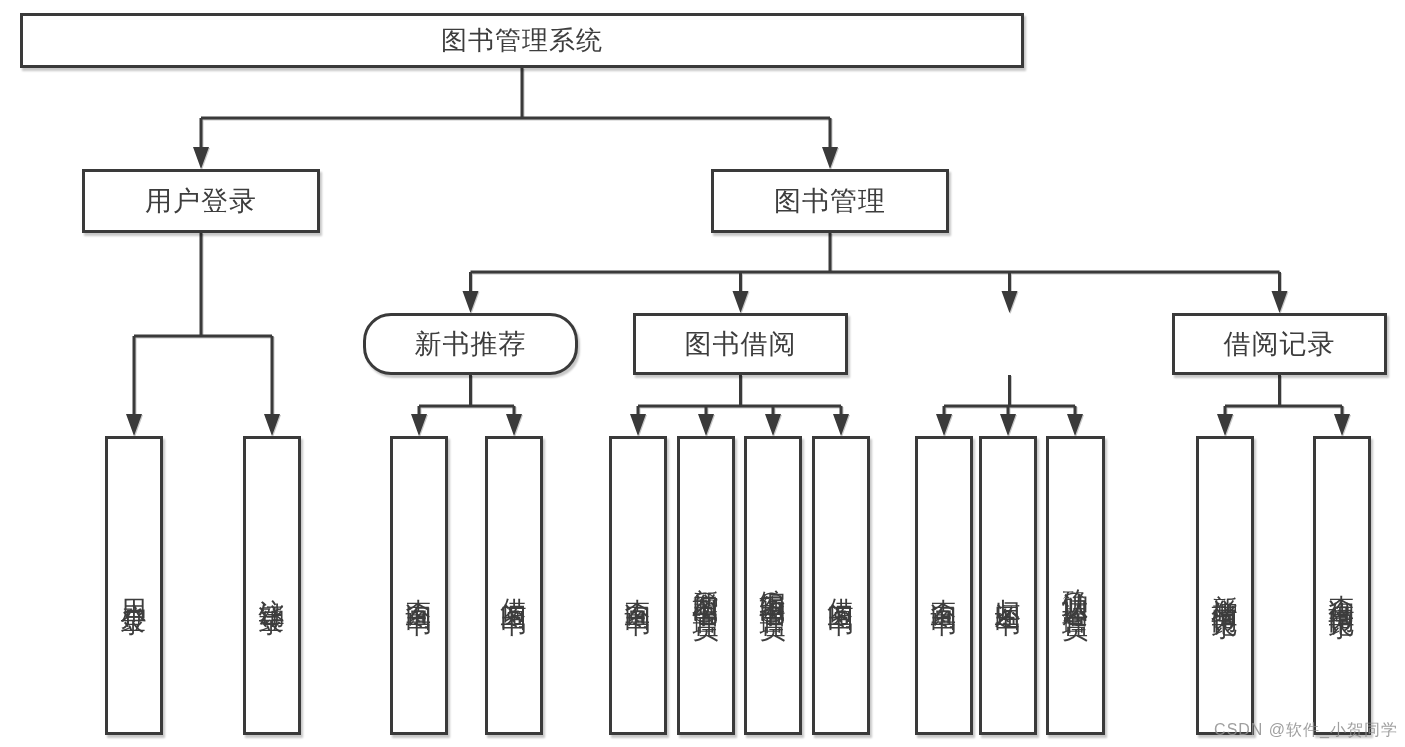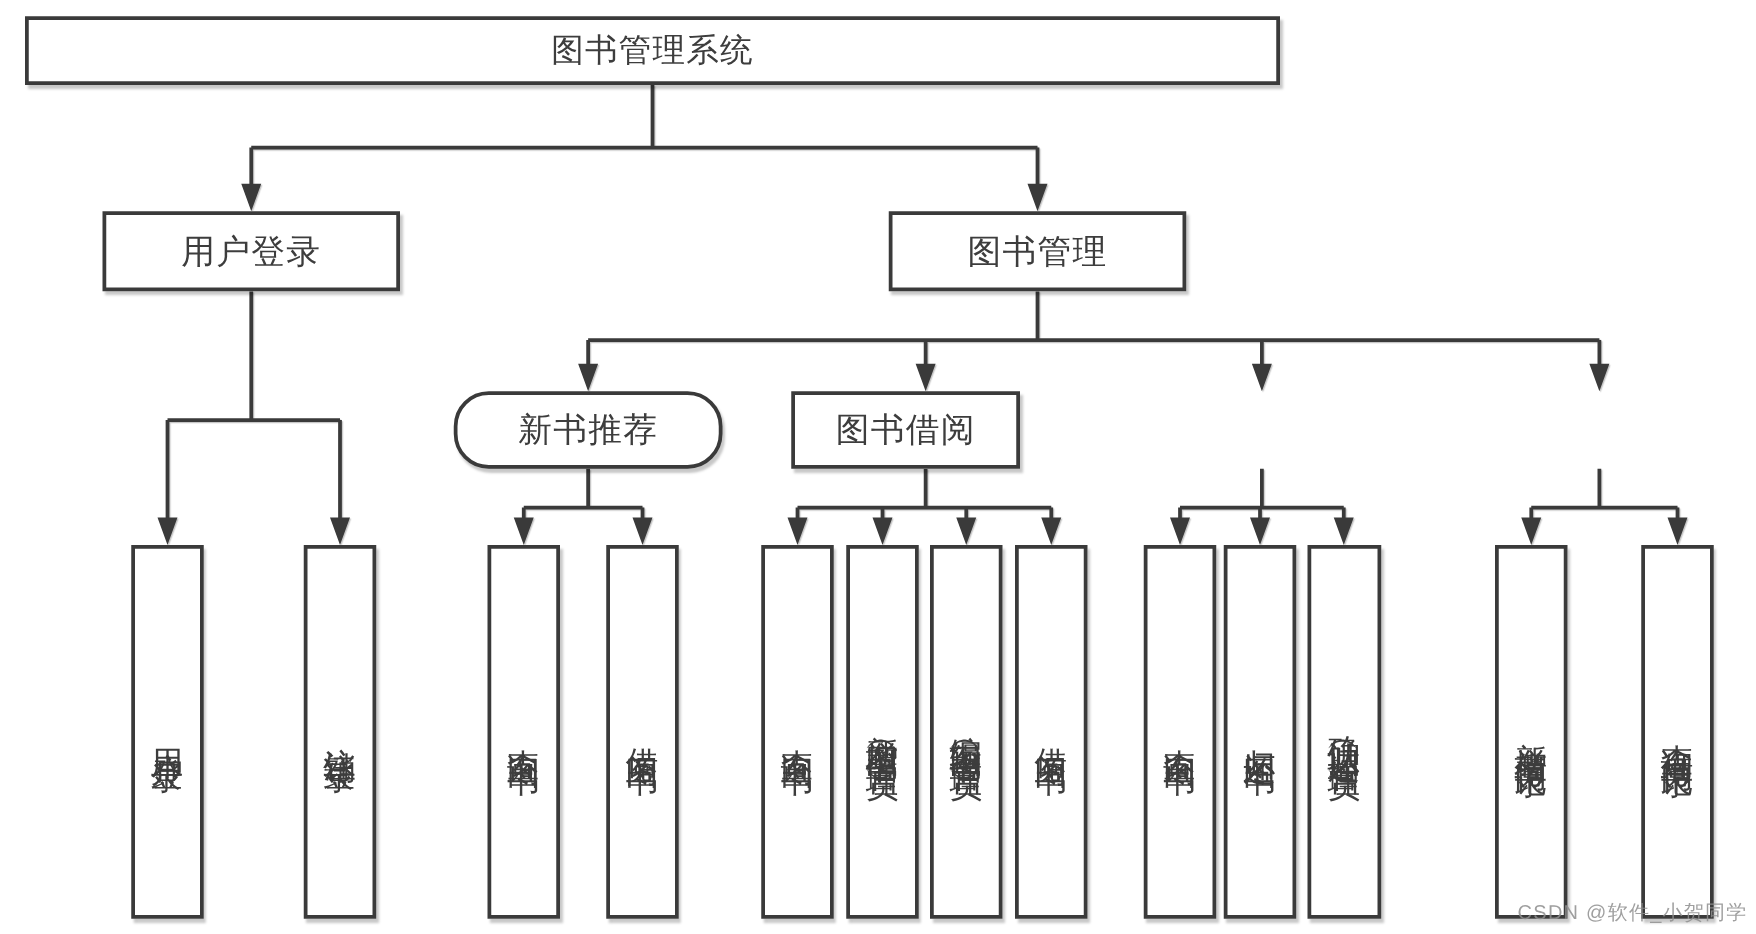--- a/index.html
+++ b/index.html
@@ -85,22 +85,25 @@
   <div class="box hbox" style="left:82px;top:169px;width:238px;height:64px;">
     <span>用户登录</span>
   </div>
   <div class="box hbox" style="left:711px;top:169px;width:238px;height:64px;">
     <span>图书管理</span>
   </div>
 
   <div class="box hbox" style="left:363px;top:313px;width:215px;height:62px;border-radius:28px;">
     <span>新书推荐</span>
   </div>
-  <div class="box hbox" style="left:633px;top:313px;width:183px;height:62px;font-family:Liberation Serif, serif;">
+  <div class="box hbox" style="left:633px;top:313px;width:215px;height:62px;font-family:Liberation Serif, serif;">
     <span>图书借阅</span>
+  </div>
+  <div class="box hbox" style="left:1172px;top:313px;width:215px;height:62px;">
+    <span>借阅记录</span>
   </div>
 
   <div class="box vbox" style="left:105px;">
     <span>用户登录</span>
   </div>
   <div class="box vbox" style="left:243px;">
     <span>注销登录</span>
   </div>
 
   <div class="box vbox" style="left:390px;">

